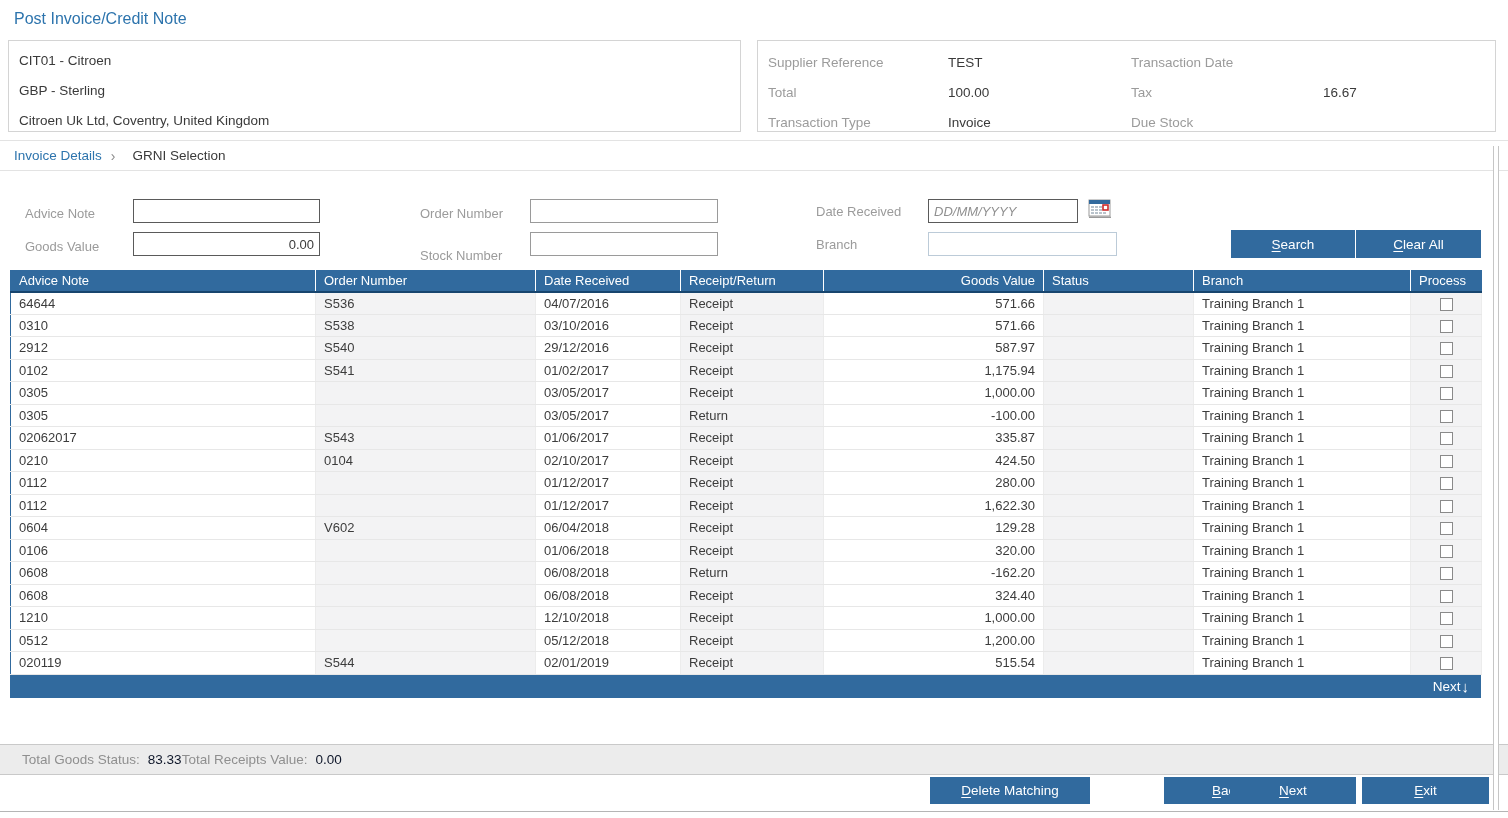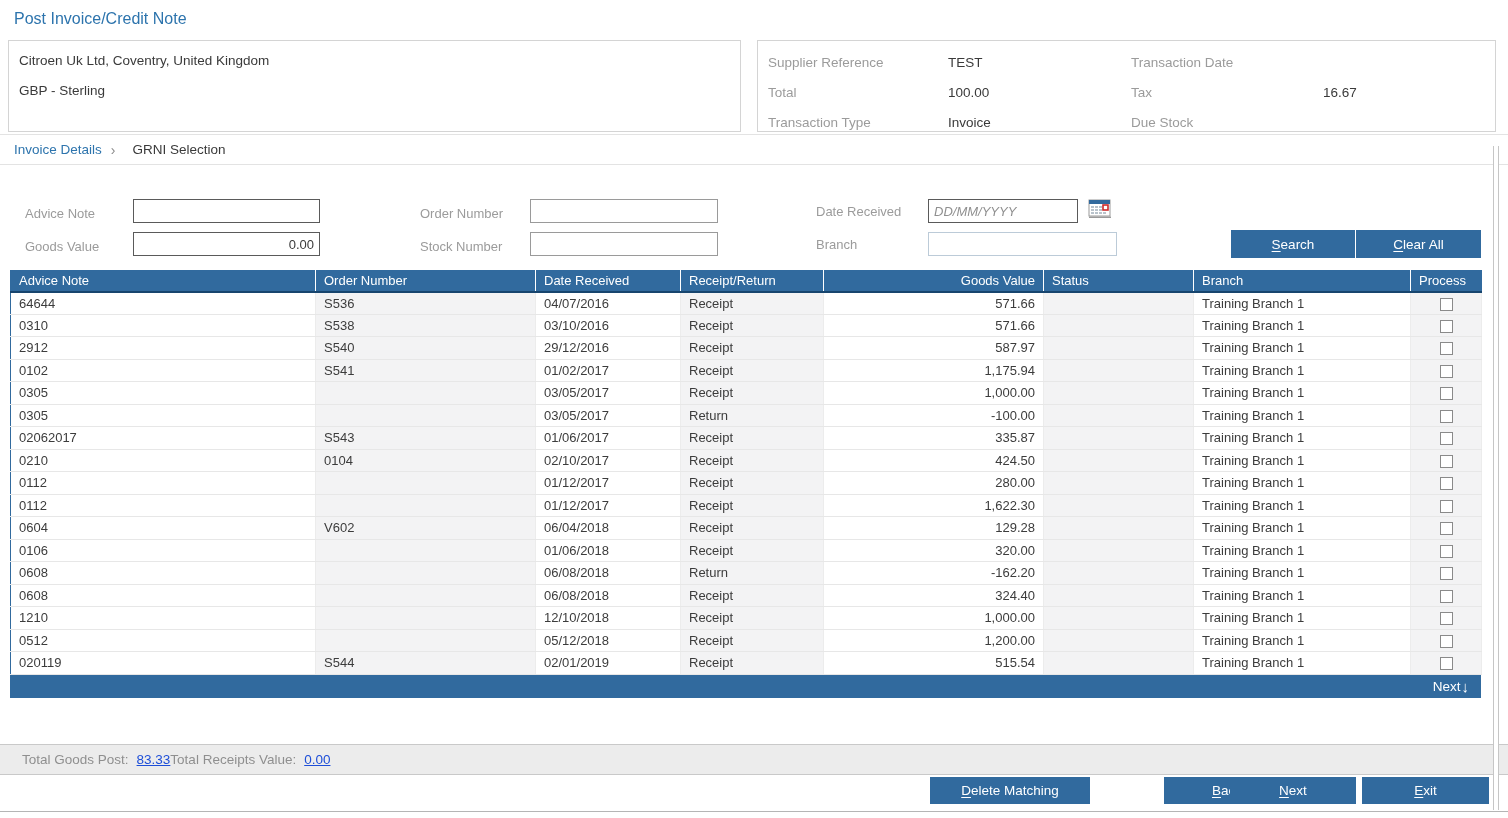--- a/index.html
+++ b/index.html
@@ -11,21 +11,21 @@
   .page-title { position:absolute; left:14px; top:10px; font-size:16px; color:#2d74ad; }
   .panel { position:absolute; top:40px; border:1px solid #d4d4d4; background:#fff; }
   .panel-left { left:8px; width:733px; height:92px; padding:6px 10px; }
   .panel-left .pl-line { height:30px; line-height:28px; font-size:13.5px; color:#3a3a3a; }
   .panel-right { left:757px; width:739px; height:92px; padding:6px 10px;
      display:grid; grid-template-columns:180px 183px 192px 1fr; grid-auto-rows:30px; align-items:center; }
   .panel-right .lab { color:#9b9b9b; font-size:13.5px; }
   .panel-right .val { color:#3a3a3a; font-size:13.5px; }
 
   
-  .crumb-band { position:absolute; left:0; top:134px; width:100%; height:31px;
+  .crumb-band { position:absolute; left:0; top:140px; width:100%; height:31px;
     border-top:1px solid #e3e3e3; border-bottom:1px solid #e3e3e3;
     display:flex; align-items:center; padding-left:14px; font-size:13.5px; }
   .crumb-link { color:#2d74ad; cursor:pointer; }
   .crumb-sep { color:#8a8a8a; margin:0 9px; font-size:14px; }
   .crumb-cur { color:#3a3a3a;margin-left:8px; }
 
   
   .flabel { position:absolute; font-size:13px; color:#9b9b9b; white-space:nowrap; }
   .fin { position:absolute; height:24px; font-size:13px; color:#3a3a3a; padding:0 5px;
     background:#fff; outline:none; font-family:"Liberation Sans",sans-serif; }
@@ -63,21 +63,21 @@
   .pager-bar { background:#316a9e; color:#fff; height:23px; display:flex;
     align-items:center; justify-content:flex-end; padding-right:12px; font-size:13.5px; }
   .pager-next { cursor:pointer; display:flex; align-items:center; gap:1px; }
   .pager-next .arrow { font-size:15px; }
 
   
   .totals-bar { position:absolute; left:0; top:744px; width:100%; height:31px;
     background:#ececec; border-top:1px solid #c9c9c9; border-bottom:1px solid #c9c9c9;
     display:flex; align-items:center; font-size:13.5px; }
   .totals-bar .tlab { color:#8f8f8f; }
-  .totals-bar .tval { color:#1d4ed8; margin-left:8px;text-decoration:underline; }
+  .totals-bar .tval { color:#0f172a; margin-left:8px; }
   .t1 { margin-left:22px; } .t2 { }
 
   
   #delete-matching-btn { left:930px; top:777px; width:160px; height:27px; }
   #back-btn { left:1164px; top:777px; width:126px; height:27px; }
   #next-btn { left:1230px; top:777px; width:126px; height:27px; }
   #exit-btn { left:1362px; top:777px; width:127px; height:27px; }
 
   .bottom-line { position:absolute; left:0; top:811px; width:100%; height:0;
     border-top:1px solid #b5b5b5; }
@@ -85,22 +85,23 @@
     border-left:1px solid #c6c6c6; border-right:1px solid #c6c6c6; background:#fff; }
 </style>
 </head>
 <body>
 
 <div id="app">
 
   <div class="page-title">Post Invoice/Credit Note</div>
 
   <div class="panel panel-left">
+    <div class="pl-line">CIT01 - Citroen</div>
+    <div class="pl-line">GBP - Sterling</div>
     <div class="pl-line">Citroen Uk Ltd, Coventry, United Kingdom</div>
-    <div class="pl-line">GBP - Sterling</div>
   </div>
 
   <div class="panel panel-right">
     <div class="lab">Supplier Reference</div>
     <div class="val">TEST</div>
     <div class="lab">Transaction Date</div>
     <div class="val"></div>
     <div class="lab">Total</div>
     <div class="val">100.00</div>
     <div class="lab">Tax</div>
@@ -119,21 +120,21 @@
 
   <div class="flabel" style="left:25px; top:206px;">Advice Note</div>
   <input class="fin b-dark" style="left: 133px; top: 199px; width: 187px;" value="">
 
   <div class="flabel" style="left:25px; top:239px;">Goods Value</div>
   <input class="fin b-dark num-in" style="left: 133px; top: 232px; width: 187px;" value="0.00">
 
   <div class="flabel" style="left:420px; top:206px;">Order Number</div>
   <input class="fin b-mid" style="left: 530px; top: 199px; width: 188px;" value="">
 
-  <div class="flabel" style="left:420px; top:239px;text-align:center;">Stock Number</div>
+  <div class="flabel" style="left:420px; top:248px;text-align:center;">Stock Number</div>
   <input class="fin b-mid" style="left: 530px; top: 232px; width: 188px;" value="">
 
   <div class="flabel" style="left:816px; top:204px;">Date Received</div>
   <input class="fin b-dark" style="left: 928px; top: 199px; width: 150px;" placeholder="DD/MM/YYYY">
   <button class="cal-btn">
     <svg width="24" height="20" viewBox="0 0 24 20">
       <rect x="1" y="1" width="21" height="16" fill="#ffffff" stroke="#9a9a9a"></rect>
       <rect x="1" y="1" width="21" height="4" fill="#316a9e"></rect>
       <rect x="15" y="6" width="5" height="5" fill="none" stroke="#cc2a2a" stroke-width="1.6"></rect>
       <g fill="#b9c3cc">
@@ -358,21 +359,21 @@
     </table>
     <div class="pager-bar">
       <span class="pager-next">
         <span>Next</span>
         <span class="arrow">↓</span>
       </span>
     </div>
   </div>
 
   <div class="totals-bar">
-    <span class="tlab t1">Total Goods Post:</span>
+    <span class="tlab t1">Total Goods Status:</span>
     <span class="tval">83.33</span>
     <span class="tlab t2">Total Receipts Value:</span>
     <span class="tval">0.00</span>
   </div>
 
   <button class="btn" id="delete-matching-btn"><u>D</u>elete Matching</button>
   <button class="btn" id="back-btn"><u>B</u>ack</button>
   <button class="btn" id="next-btn"><u>N</u>ext</button>
   <button class="btn" id="exit-btn"><u>E</u>xit</button>
 

